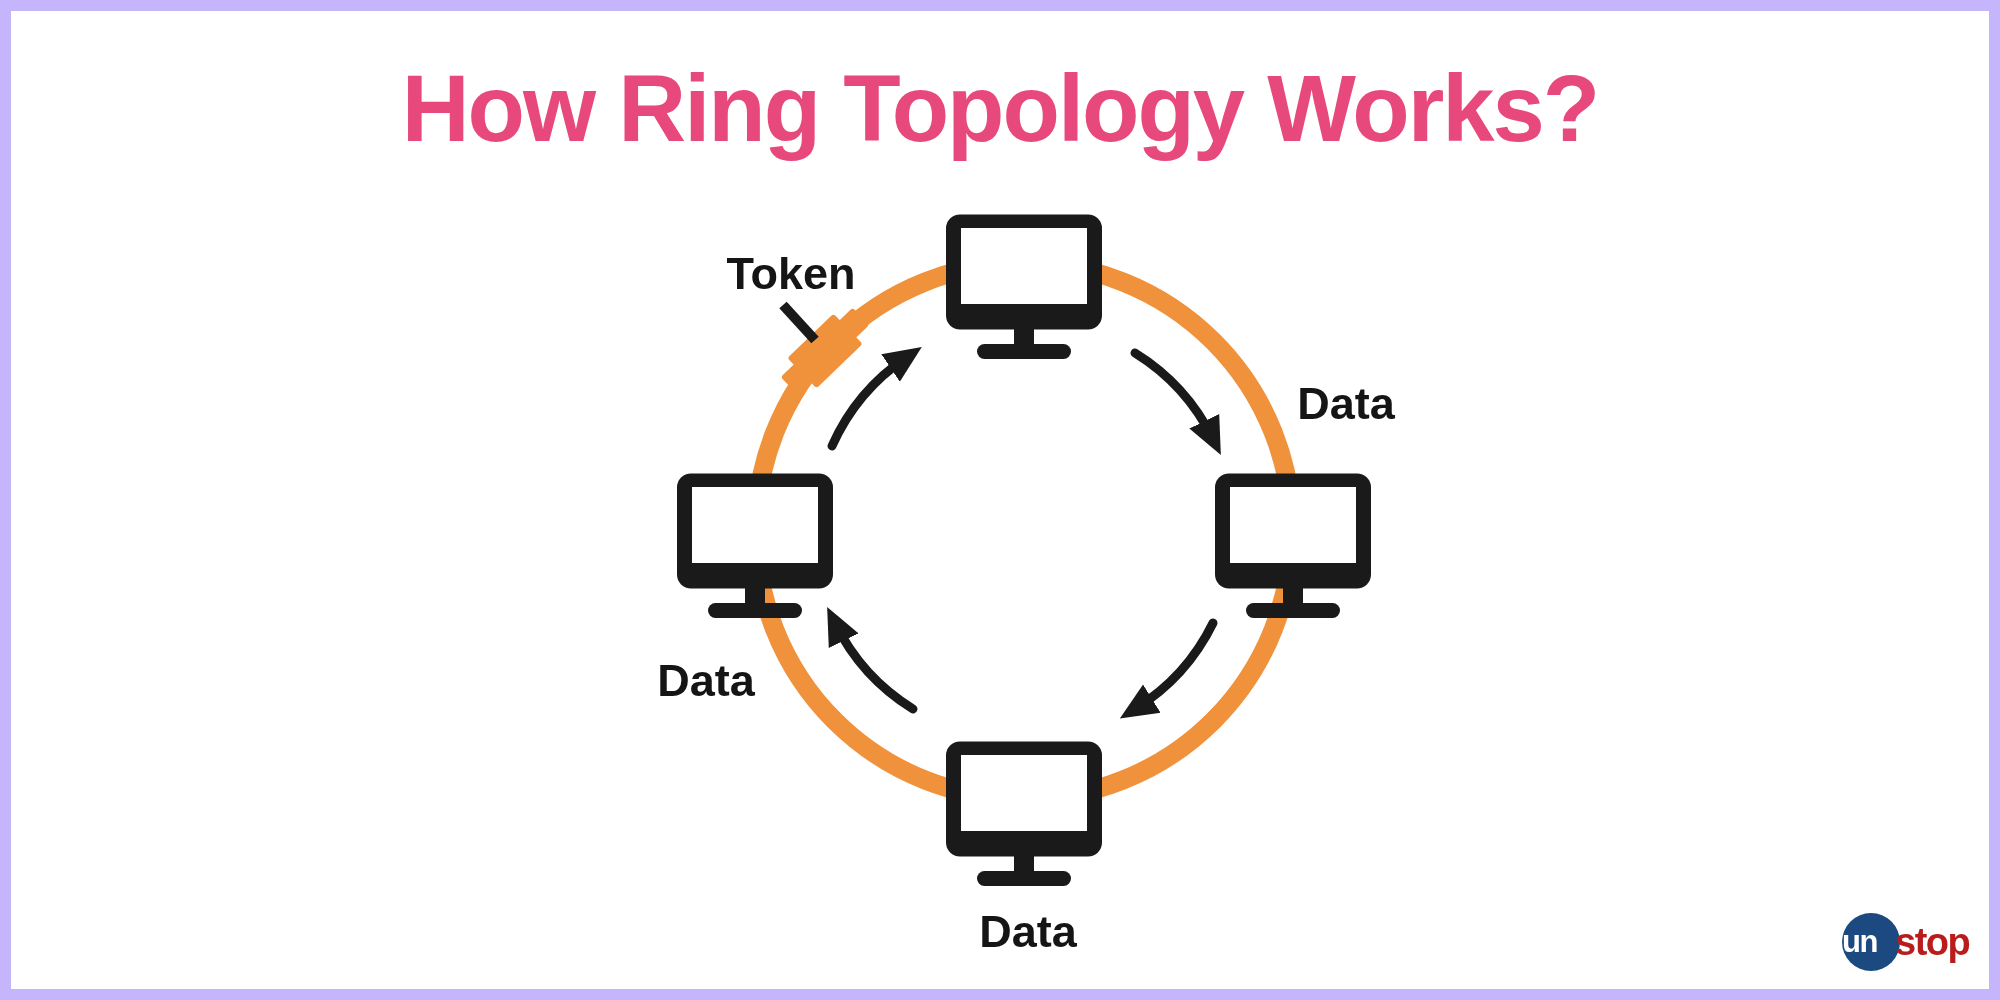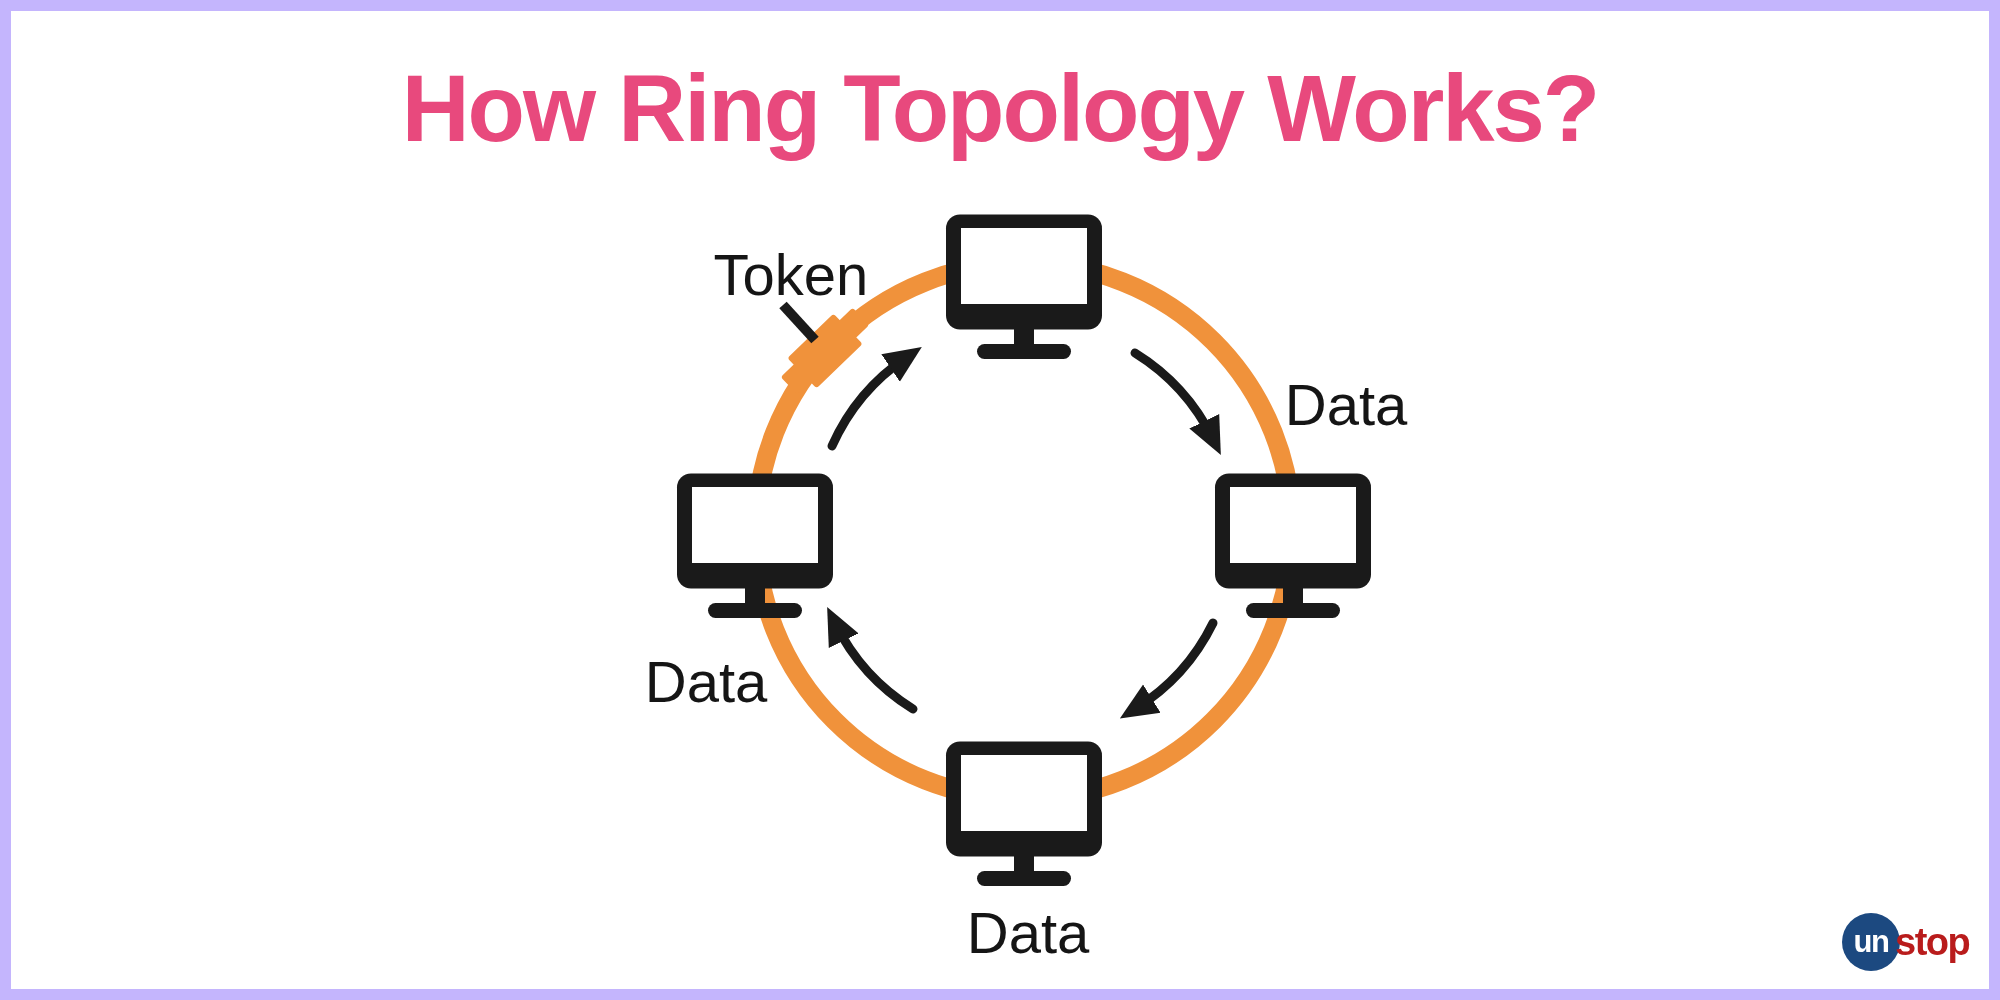--- a/index.html
+++ b/index.html
@@ -31,22 +31,22 @@
     position: absolute;
     left: 0;
     top: 0;
     width: 2000px;
     height: 1000px;
   }
 
   .label {
     position: absolute;
     transform: translate(-50%, -50%);
-    font-size: 58px;
-    font-weight: 400;
+    font-size: 45px;
+    font-weight: 700;
     color: #151515;
     white-space: nowrap;
   }
   .label-token  { left: 780px;  top: 263px; }
   .label-data-right  { left: 1335px; top: 393px; }
   .label-data-left   { left: 695px;  top: 670px; }
   .label-data-bottom { left: 1017px; top: 921px; }
 
   .logo {
     position: absolute;
@@ -56,21 +56,21 @@
     align-items: center;
   }
   .logo-circle {
     width: 58px;
     height: 58px;
     border-radius: 50%;
     background: #1C4980;
     color: #ffffff;
     display: flex;
     align-items: center;
-    justify-content: center;
+    justify-content: flex-start;
     font-weight: 700;
     font-size: 31px;
     letter-spacing: -1.5px;
     flex: none;
   }
   .logo-rest {
     color: #b91c1c;
     font-weight: 700;
     font-size: 38px;
     letter-spacing: -1.5px;

